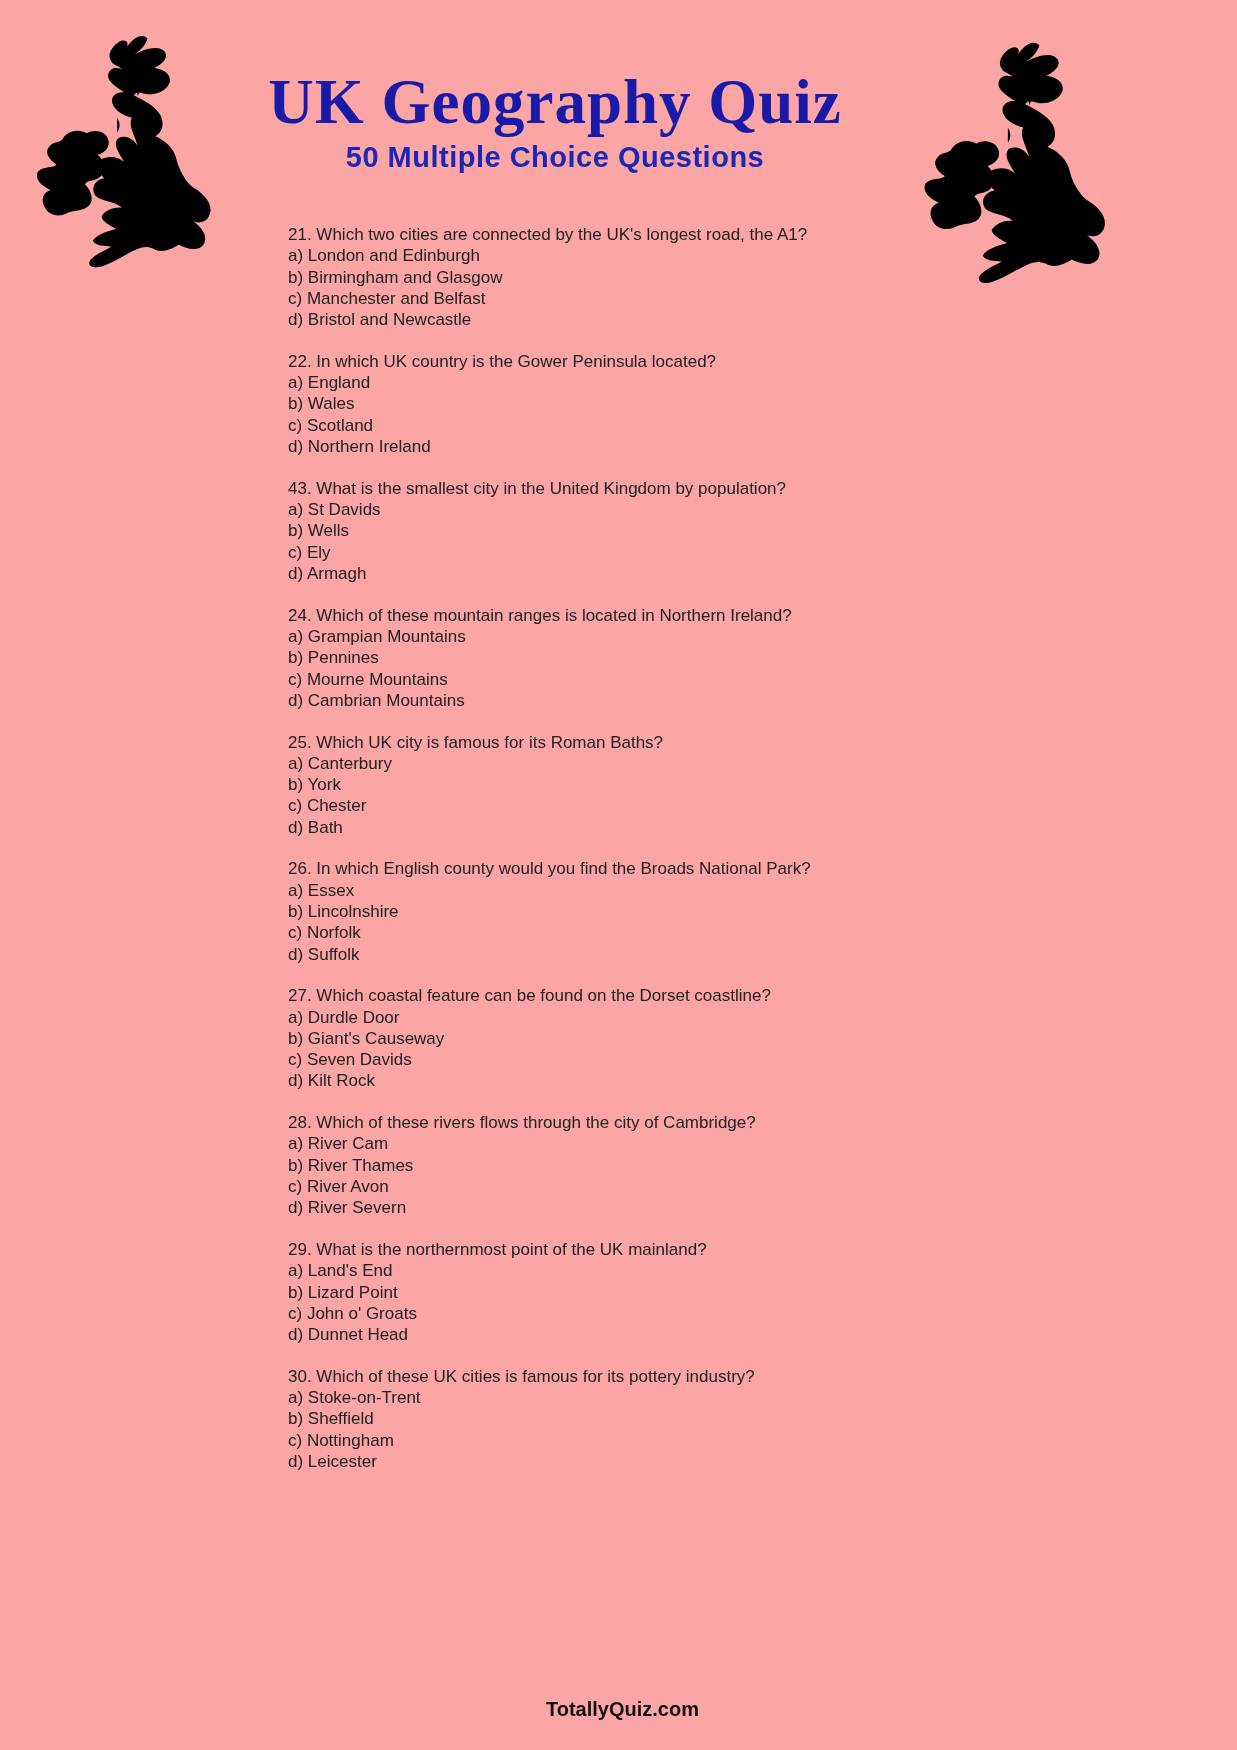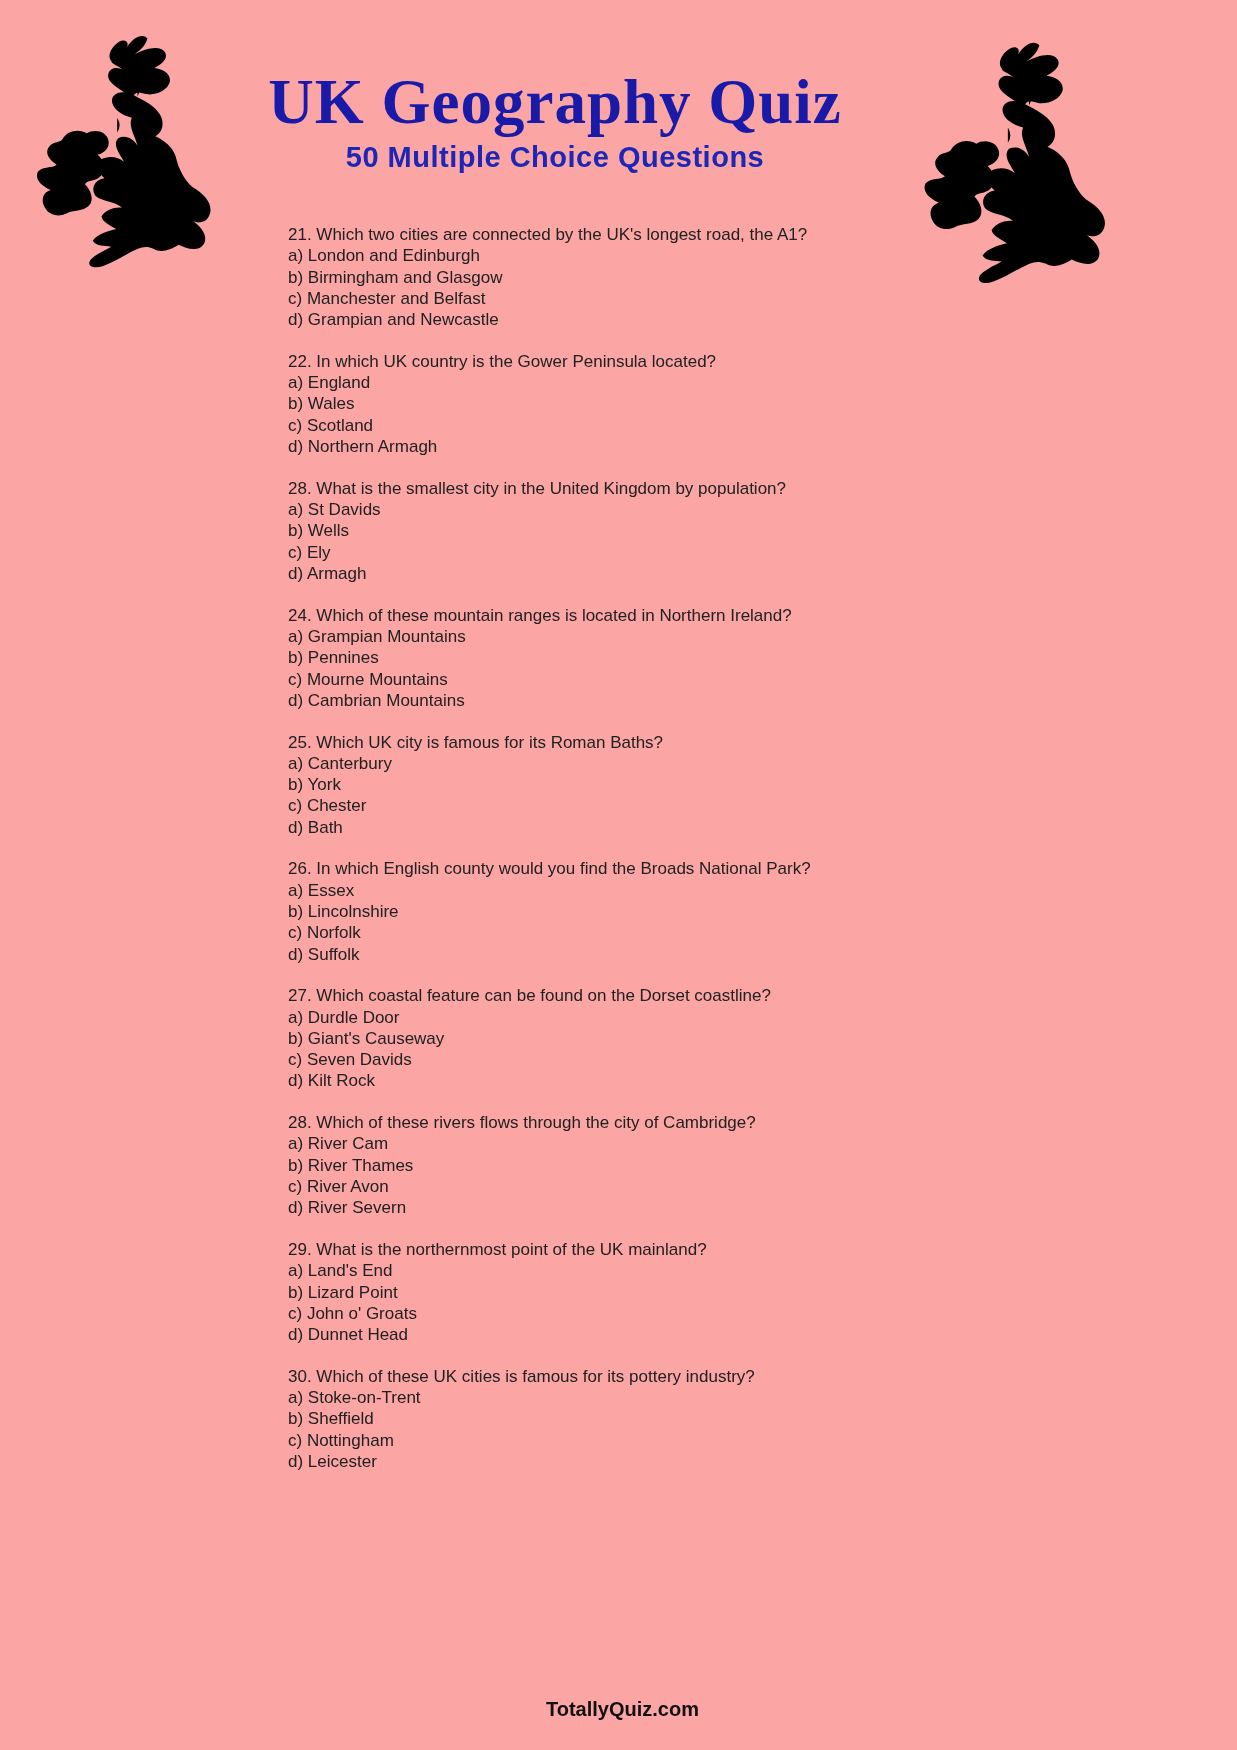--- a/index.html
+++ b/index.html
@@ -94,33 +94,33 @@
     <h2 class="subtitle">50 Multiple Choice Questions</h2>
   </div>
 
   <div class="questions">
 
     <div class="q-block">
       <div class="q-text">21. Which two cities are connected by the UK's longest road, the A1?</div>
       <div class="q-option">a) London and Edinburgh</div>
       <div class="q-option">b) Birmingham and Glasgow</div>
       <div class="q-option">c) Manchester and Belfast</div>
-      <div class="q-option">d) Grampian and Newcastle</div>
+      <div class="q-option">d) Bristol and Newcastle</div>
     </div>
 
     <div class="q-block">
       <div class="q-text">22. In which UK country is the Gower Peninsula located?</div>
       <div class="q-option">a) England</div>
       <div class="q-option">b) Wales</div>
       <div class="q-option">c) Scotland</div>
-      <div class="q-option">d) Northern Armagh</div>
+      <div class="q-option">d) Northern Ireland</div>
     </div>
 
     <div class="q-block">
-      <div class="q-text">28. What is the smallest city in the United Kingdom by population?</div>
+      <div class="q-text">43. What is the smallest city in the United Kingdom by population?</div>
       <div class="q-option">a) St Davids</div>
       <div class="q-option">b) Wells</div>
       <div class="q-option">c) Ely</div>
       <div class="q-option">d) Armagh</div>
     </div>
 
     <div class="q-block">
       <div class="q-text">24. Which of these mountain ranges is located in Northern Ireland?</div>
       <div class="q-option">a) Grampian Mountains</div>
       <div class="q-option">b) Pennines</div>

